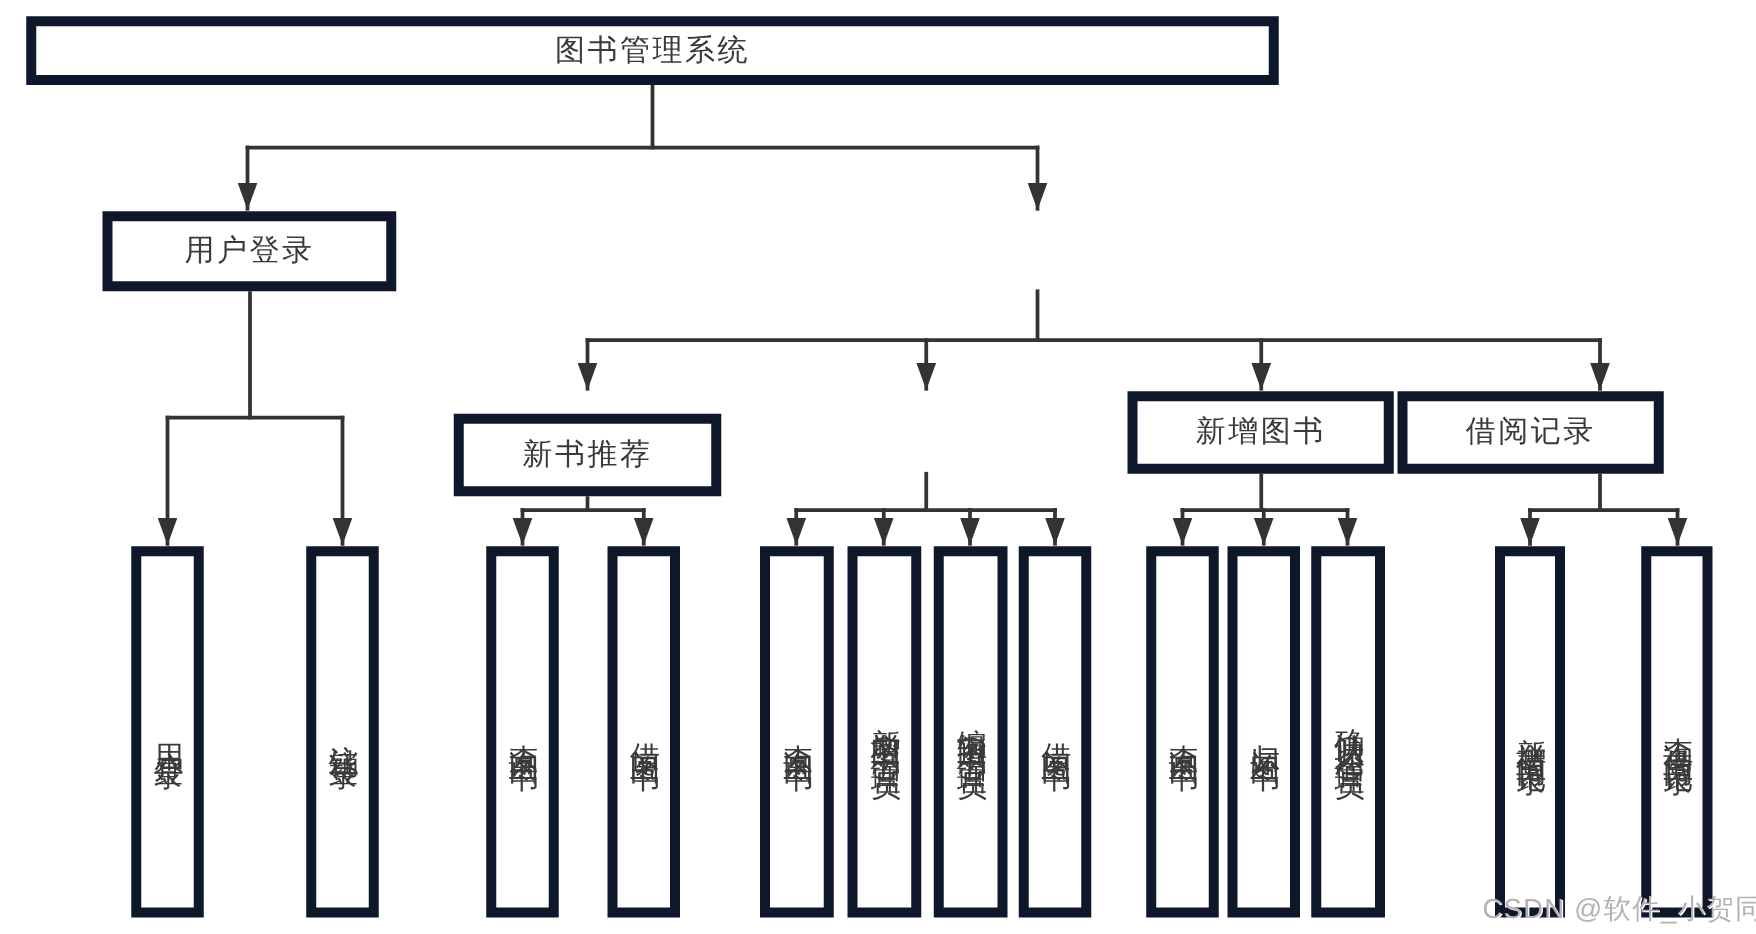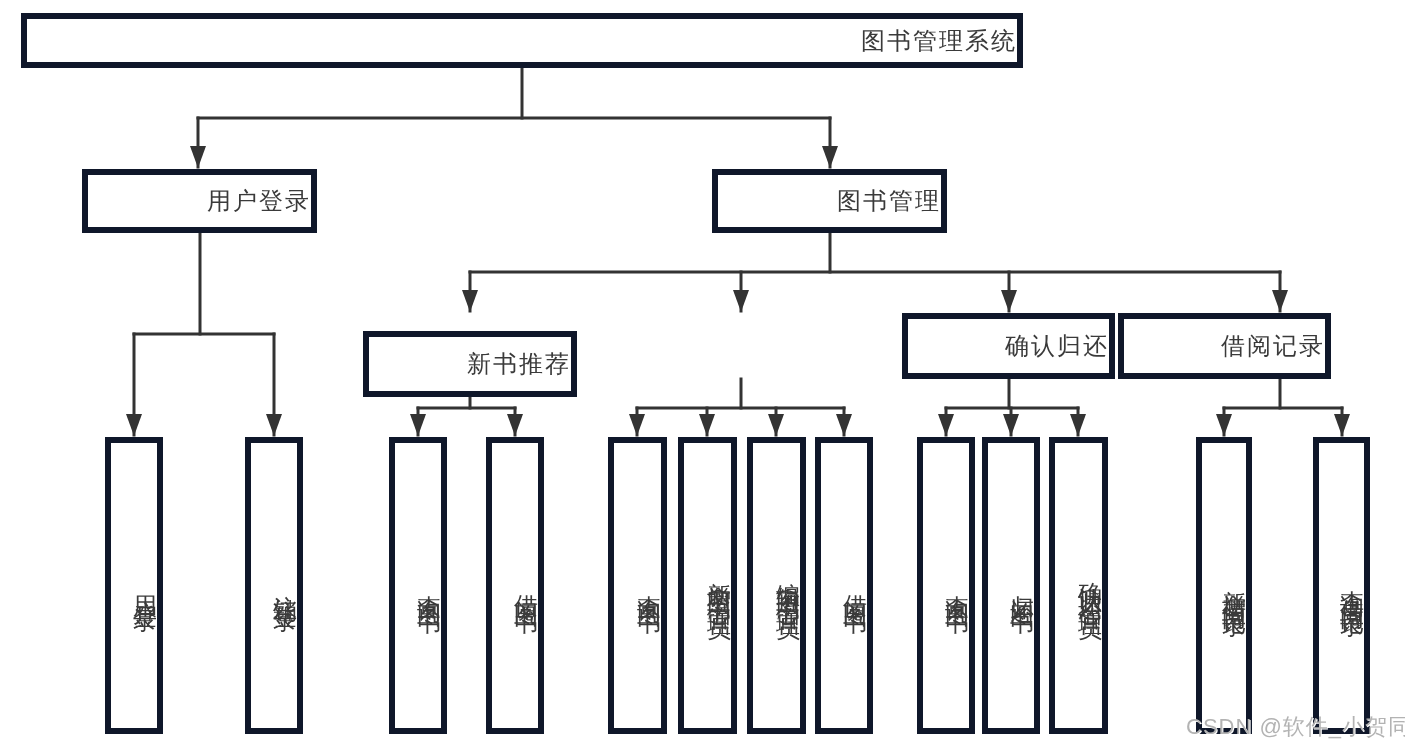--- a/index.html
+++ b/index.html
@@ -8,25 +8,25 @@
     width: 1405px;
     height: 747px;
     background: #ffffff;
     font-family: "Liberation Sans", "DejaVu Sans", sans-serif;
     overflow: hidden;
   }
   svg.wires { position: absolute; left: 0; top: 0; }
   .node {
     position: absolute;
     box-sizing: border-box;
-    border: 6px solid #0f172a;
+    border: 8px solid #0f172a;
     background: #ffffff;
     display: flex;
     align-items: center;
-    justify-content: flex-end;
+    justify-content: center;
     color: #3a3a3a;
     font-size: 24px;
     line-height: 1;
   }
   .node.h span { letter-spacing: 2px; white-space: nowrap; }
   .node.v span {
     writing-mode: vertical-rl;
     text-orientation: mixed;
     letter-spacing: 5px;
     white-space: nowrap;
@@ -98,29 +98,26 @@
     </g>
   </svg>
 
   <div class="node h" style="left:21px; top:13px; width:1002px; height:55px">
     <span>图书管理系统</span>
   </div>
 
   <div class="node h" style="left:82px; top:169px; width:235px; height:64px">
     <span>用户登录</span>
   </div>
-  <div class="node h" style="left:712px; top:169px; width:235px; height:64px">
-    <span>图书管理</span>
-  </div>
 
   <div class="node h" style="left:363px; top:331px; width:214px; height:66px">
     <span>新书推荐</span>
   </div>
   <div class="node h" style="left:902px; top:313px; width:213px; height:66px">
-    <span>确认归还</span>
+    <span>新增图书</span>
   </div>
   <div class="node h" style="left:1118px; top:313px; width:213px; height:66px">
     <span>借阅记录</span>
   </div>
 
   <div class="node v" style="left:105px; top:437px; width:58px; height:297px">
     <span>用户登录</span>
   </div>
   <div class="node v" style="left:245px; top:437px; width:58px; height:297px">
     <span>注销登录</span>

